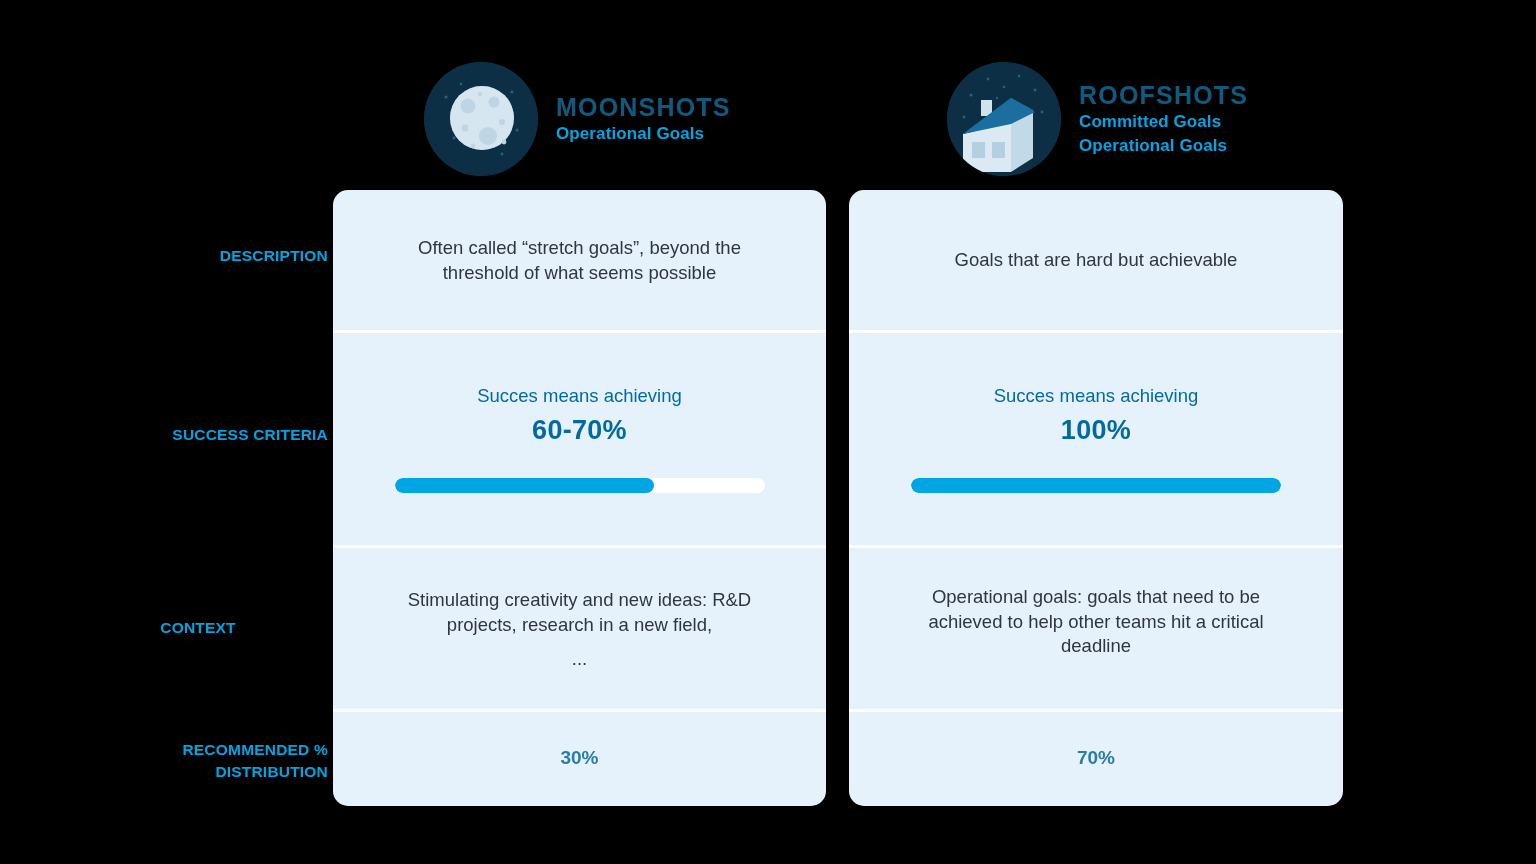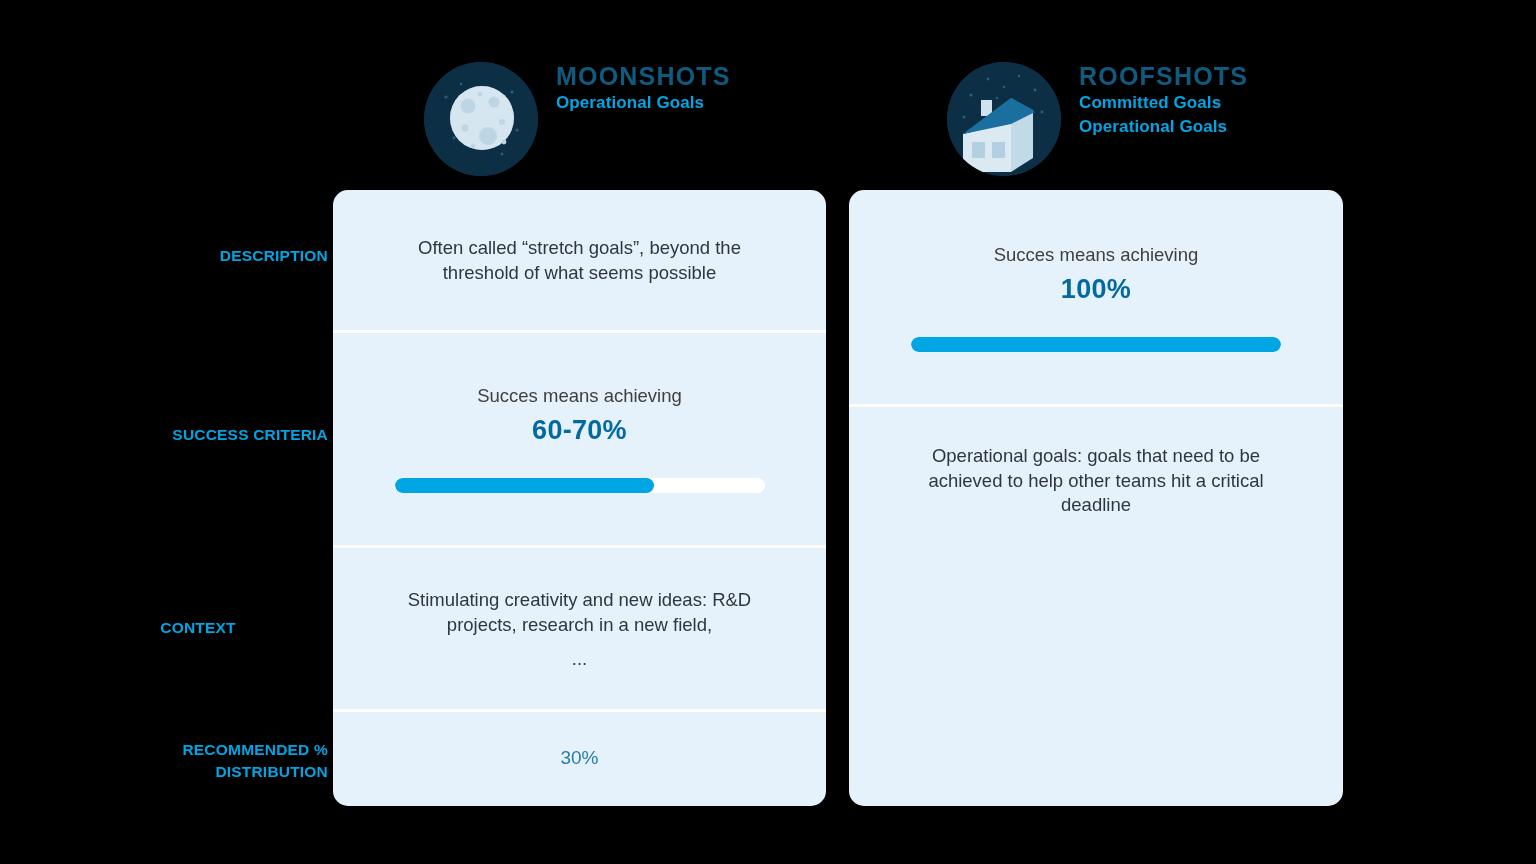--- a/index.html
+++ b/index.html
@@ -6,21 +6,21 @@
   html, body {
     width:1536px; height:864px;
     background:#000000;
     font-family:"Liberation Sans", sans-serif;
     overflow:hidden;
   }
 
   .stage { position:relative; width:1536px; height:864px; }
 
   
-  .col-header { position:absolute; display:flex; gap:18px; }
+  .col-header { position:absolute; display:flex; align-items:center; gap:18px; }
   .col-header.moon  { left:424px; top:62px; }
   .col-header.roof  { left:947px; top:62px; }
 
   .badge { width:114px; height:114px; border-radius:50%; position:relative;
            overflow:hidden; background:#0d2f45; flex:0 0 auto; }
 
   .header-text { display:flex; flex-direction:column; gap:2px; }
   .header-title {
     font-size:25px; font-weight:700; letter-spacing:1.2px;
     color:#0f5b80; line-height:1.12;
@@ -53,25 +53,25 @@
     padding:0 22px; text-align:center;
     color:#2f3640; font-size:18.5px; line-height:1.35;
   }
   .cell + .cell::before {
     content:""; position:absolute; left:0; right:0; top:-1.5px;
     height:3px; background:#ffffff;
   }
   .cell.description { height:141px; }
   .cell.criteria    { height:215px; }
   .cell.context     { height:164px; }
-  .cell.distribution{ height:96px; }
+  .cell.distribution{ height:96px;font-weight:bold; }
 
   .cell p { max-width:400px; }
 
-  .criteria-lead { font-size:18.5px; color:#404040; margin-bottom:3px;text-align:center; }
+  .criteria-lead { font-size:18.5px; color:#0369a1; margin-bottom:3px;text-align:center; }
   .criteria-value {
     font-size:27px; font-weight:700; color:#0369a1; letter-spacing:0.3px;
   }
 
   .bar-track {
     width:370px; height:15px; border-radius:8px;
     background:#ffffff; margin-top:30px; overflow:hidden;
   }
   .bar-fill { height:100%; border-radius:8px; background:#00a5e3; }
 
@@ -164,26 +164,32 @@
     <div class="cell context">
       <p>Stimulating creativity and new ideas: R&amp;D projects, research in a new field,</p>
       <div class="ellipsis">...</div>
     </div>
     <div class="cell distribution">
       <div class="dist-value">30%</div>
     </div>
   </div>
 
   <div class="card right">
+    <div class="cell description">
+      <p>Goals that are hard but achievable</p>
+    </div>
     <div class="cell criteria">
       <div class="criteria-lead">Succes means achieving</div>
       <div class="criteria-value">100%</div>
       <div class="bar-track">
         <div class="bar-fill" style="width: 100%;"></div>
       </div>
     </div>
     <div class="cell context">
       <p>Operational goals: goals that need to be achieved to help other teams hit a critical deadline</p>
       <div class="ellipsis"></div>
     </div>
+    <div class="cell distribution">
+      <div class="dist-value">70%</div>
+    </div>
   </div>
 
 </div>
 
 </body></html>

